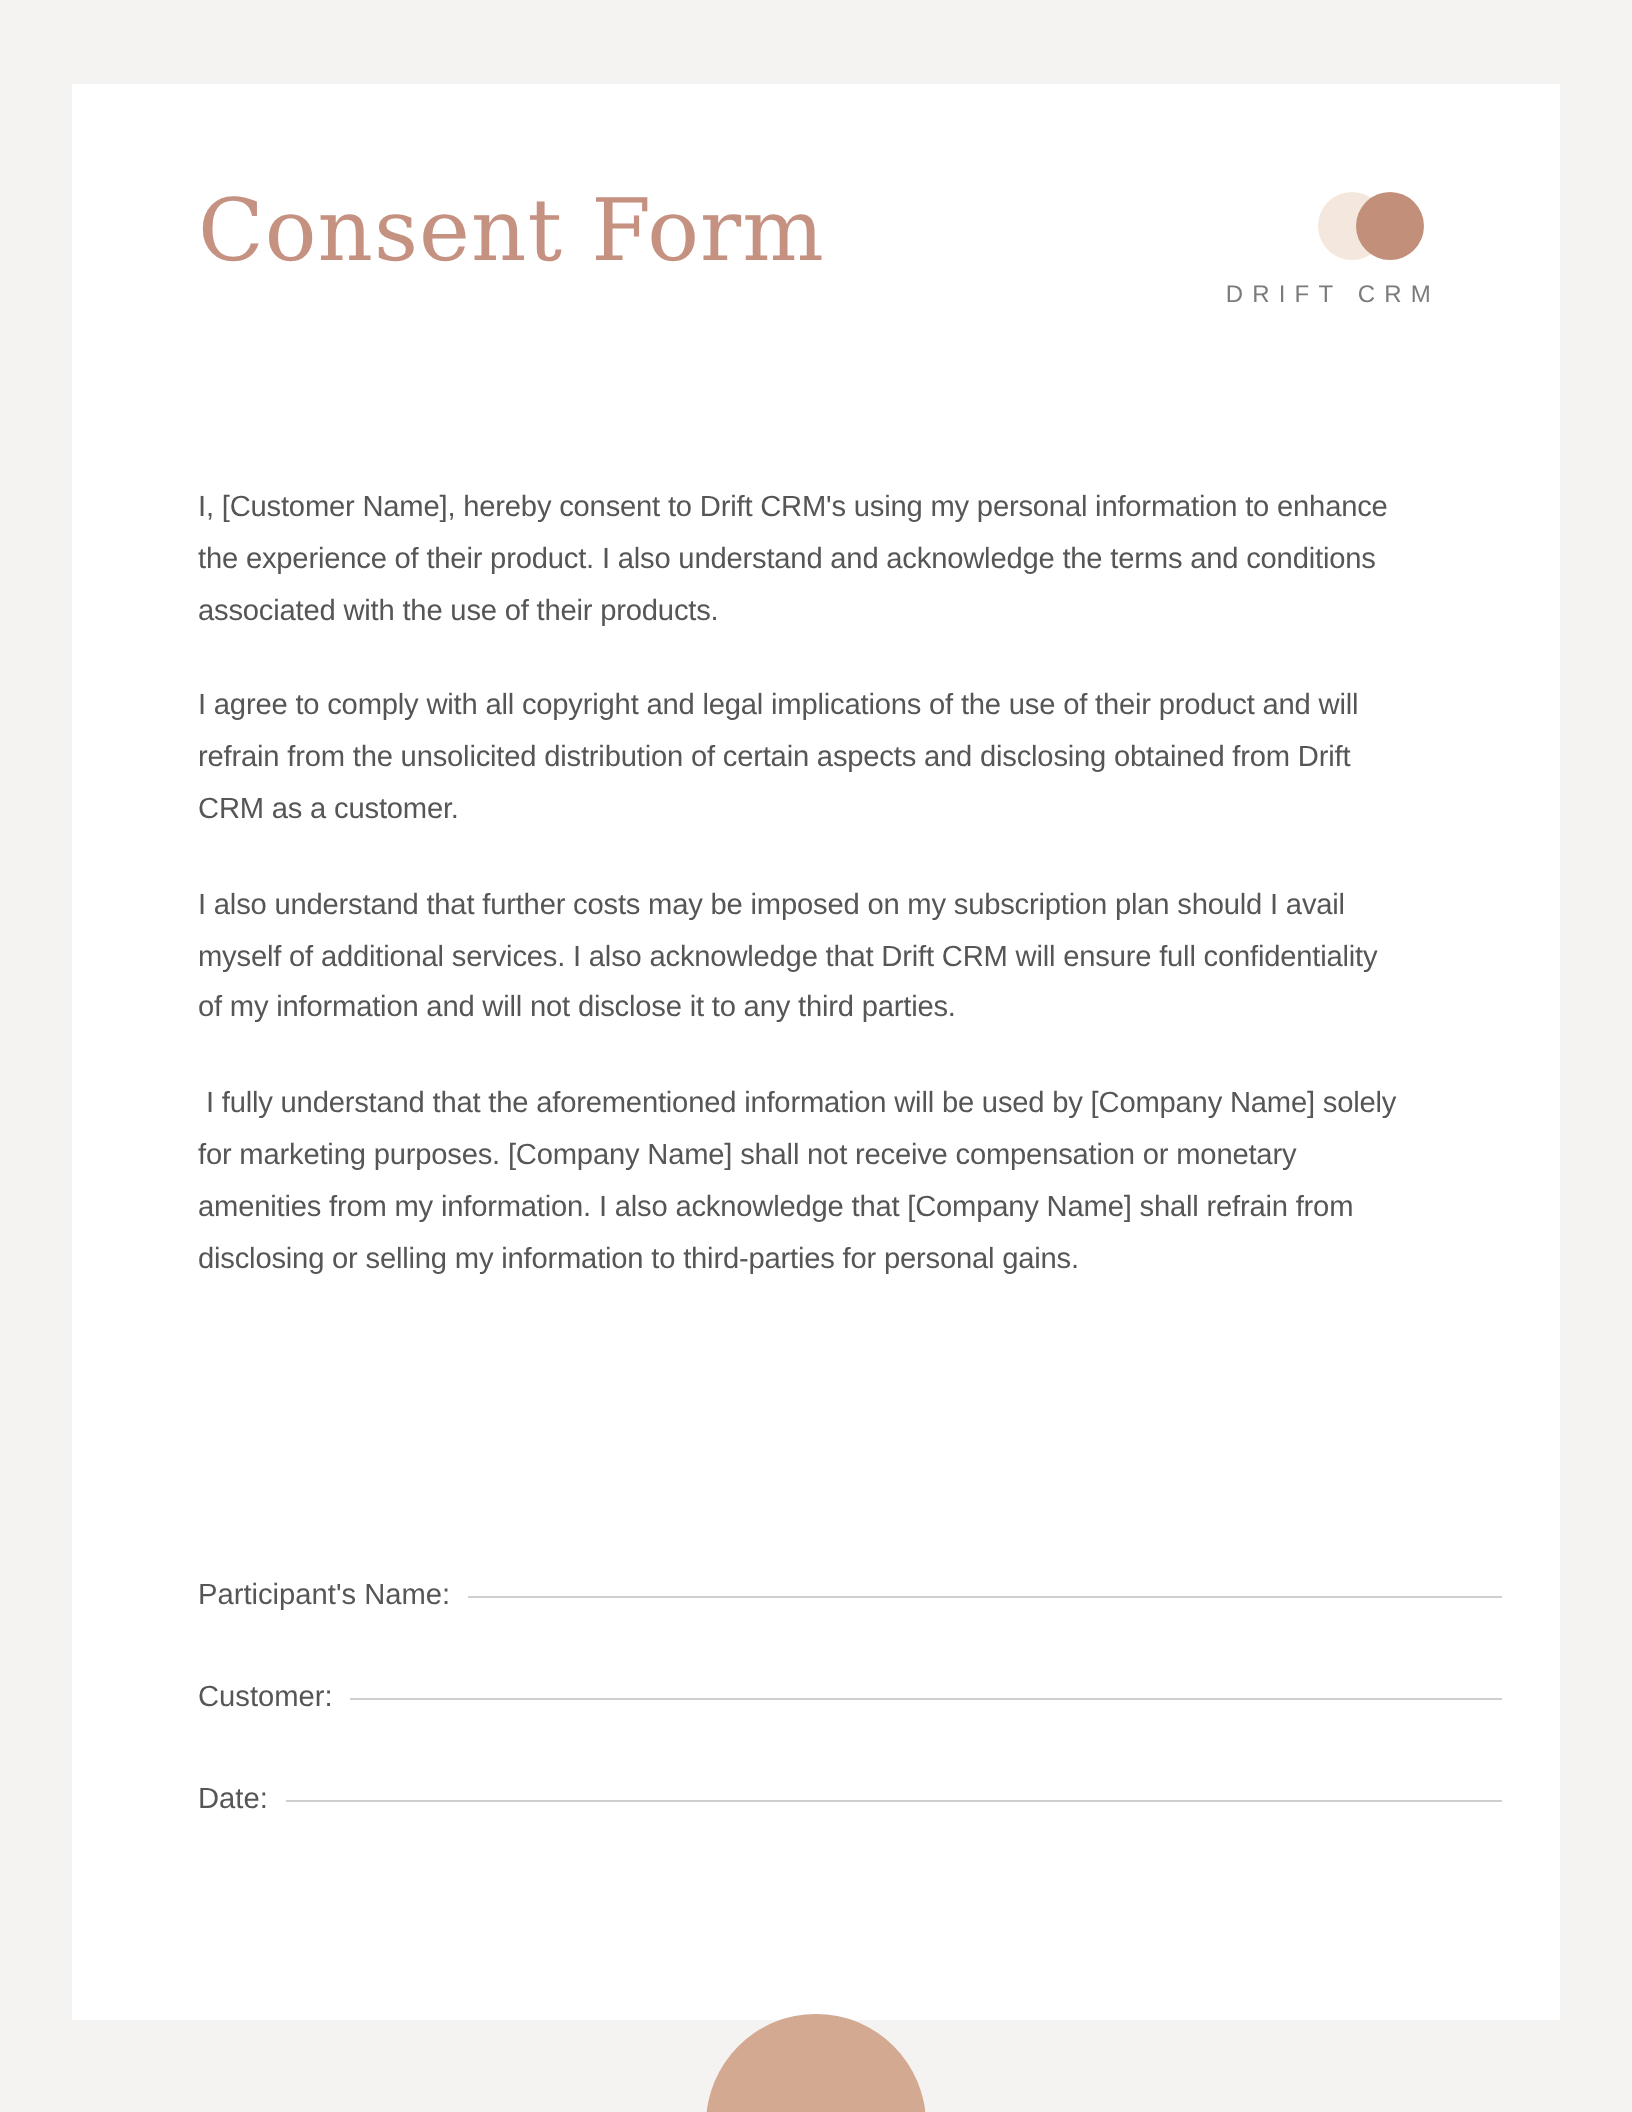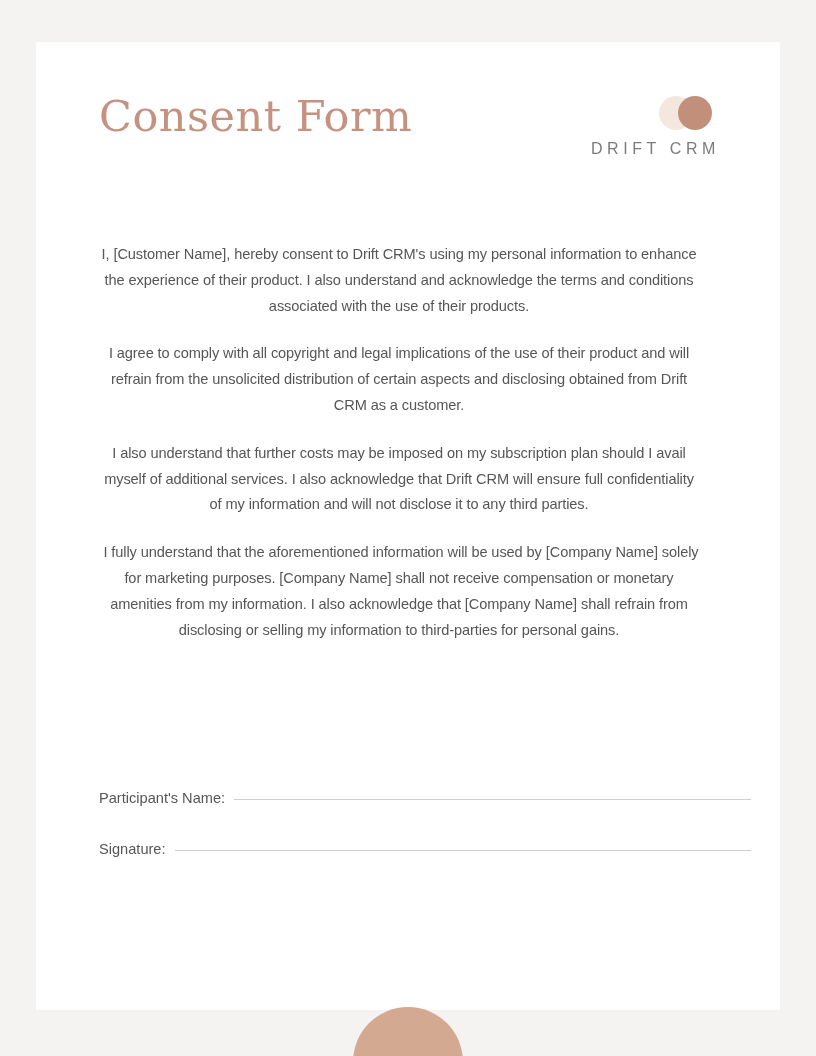--- a/index.html
+++ b/index.html
@@ -24,21 +24,20 @@
 
   
   #page {
     position: absolute;
     left: 36px;
     top: 42px;
     width: 744px;
     height: 968px;
     background: #ffffff;
     overflow: visible;
-    text-align: center;
   }
 
   
   .header {
     position: absolute;
     left: 0;
     top: 0;
     width: 744px;
     height: 150px;
   }
@@ -81,21 +80,21 @@
     background: #f4e8de;
   }
   .brand-circle.right {
     right: 38px;
     background: #c2907a;
   }
   .brand-name {
     position: absolute;
     top: 44px;
     right: 30px;
-    font-size: 16px;
+    font-size: 12px;
     letter-spacing: 4.6px;
     color: #7b7b7b;
     font-weight: 400;
     white-space: nowrap;
   }
 
   
   .body-copy {
     position: absolute;
     left: 63px;
@@ -182,22 +181,26 @@
       <p class="para">I also understand that further costs may be imposed on my subscription plan should I avail myself of additional services. I also acknowledge that Drift CRM will ensure full confidentiality of my information and will not disclose it to any third parties.</p>
       <p class="para gap-after"> I fully understand that the aforementioned information will be used by [Company Name] solely for marketing purposes. [Company Name] shall not receive compensation or monetary amenities from my information. I also acknowledge that [Company Name] shall refrain from disclosing or selling my information to third-parties for personal gains.</p>
     </div>
 
     <div class="sign-block">
       <div class="sign-row">
         <span class="sign-label">Participant's Name:</span>
         <span class="sign-line"></span>
       </div>
       <div class="sign-row">
-        <span class="sign-label">Signature:</span>
+        <span class="sign-label">Customer:</span>
         <span class="sign-line"></span>
       </div>
+      <div class="sign-row">
+        <span class="sign-label">Date:</span>
+        <span class="sign-line"></span>
+      </div>
     </div>
 
   </div>
 
   <div class="bottom-circle"></div>
 
 </div>
 
 </body></html>

